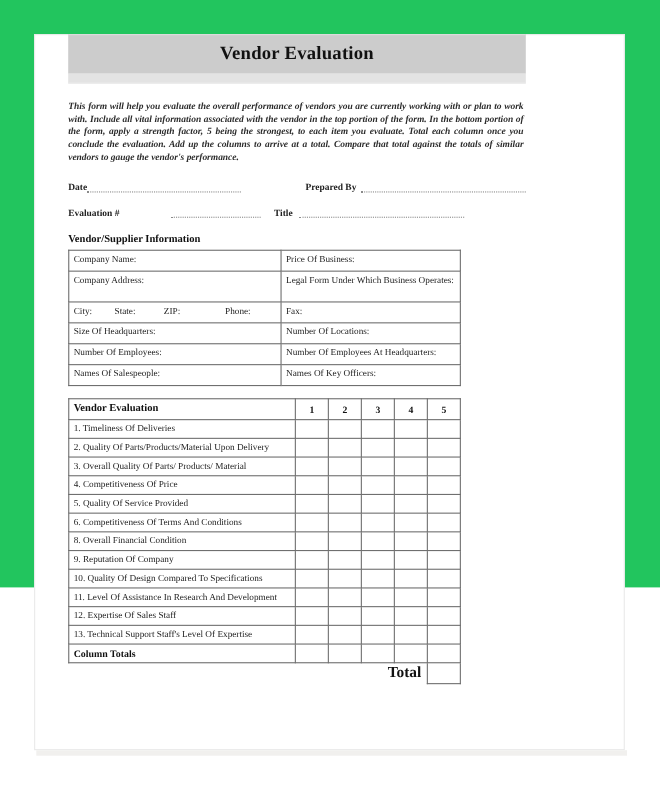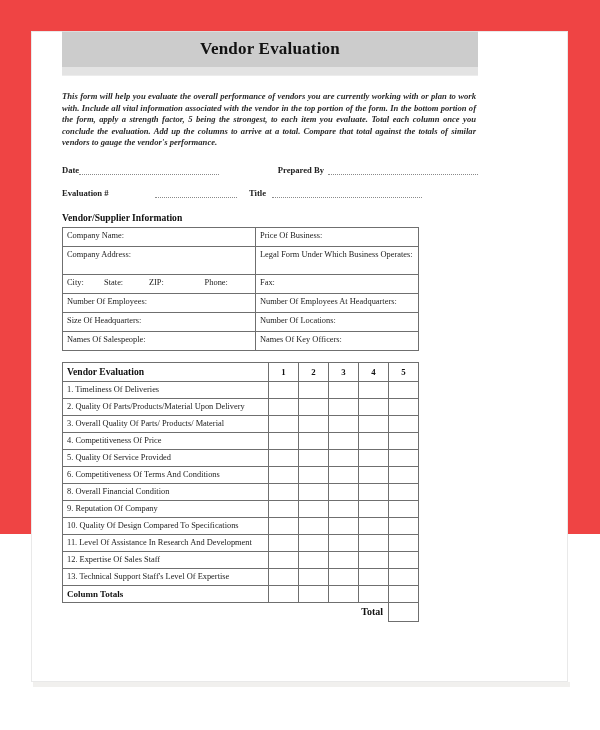--- a/index.html
+++ b/index.html
@@ -13,21 +13,21 @@
     overflow: hidden;
     font-family: "Liberation Serif", serif;
     color: #1a1a1a;
   }
 
   
   #viewport {
     position: relative;
     width: 600px;
     height: 534px;
-    background: #ef4444;
+    background: #22c55e;
   }
   #page-sheet {
     position: absolute;
     left: 31px;
     top: 31px;
     width: 537px;
     height: 651px;
     background: #ffffff;
     border: 1px solid #e9e9e9;
     box-sizing: border-box;
@@ -190,21 +190,21 @@
     color: #111111;
     vertical-align: middle;
   }
   #eval-table tr.grand-total-row td {
     border: none;
     height: 14px;
   }
   #eval-table tr.grand-total-row td.grand-total-label {
     text-align: right;
     font-weight: bold;
-    font-size: 10px;
+    font-size: 14px;
     color: #111111;
     vertical-align: middle;
     padding-right: 5px;
   }
   #eval-table tr.grand-total-row td.grand-total-box {
     border: 1px solid #6f6f6f;
   }
 </style>
 </head>
 <body>
@@ -270,26 +270,26 @@
             <span class="addr-line">
               <span class="seg-city">City:</span>
               <span class="seg-state">State:</span>
               <span class="seg-zip">ZIP:</span>
               <span class="seg-phone">Phone:</span>
             </span>
           </td>
           <td>Fax:</td>
         </tr>
         <tr>
+          <td>Size Of Headquarters:</td>
+          <td>Number Of Locations:</td>
+        </tr>
+        <tr>
           <td>Number Of Employees:</td>
           <td>Number Of Employees At Headquarters:</td>
-        </tr>
-        <tr>
-          <td>Size Of Headquarters:</td>
-          <td>Number Of Locations:</td>
         </tr>
         <tr>
           <td>Names Of Salespeople:</td>
           <td>Names Of Key Officers:</td>
         </tr>
       </tbody>
     </table>
 
     <table class="doc-table" id="eval-table" style="margin-top:11px;">
       <colgroup>

